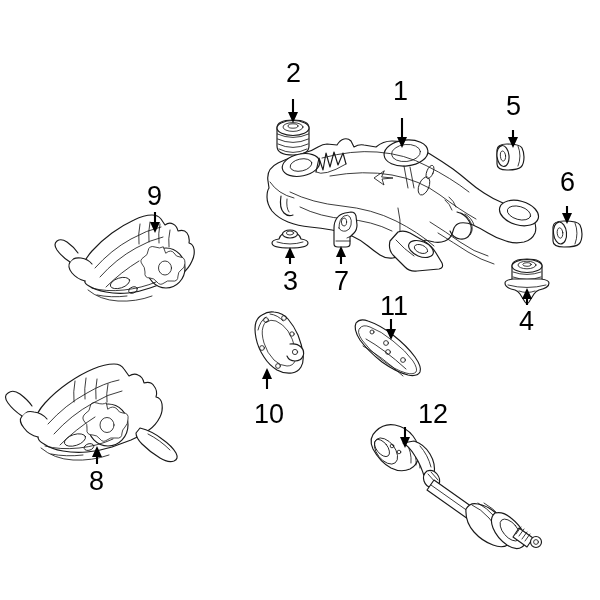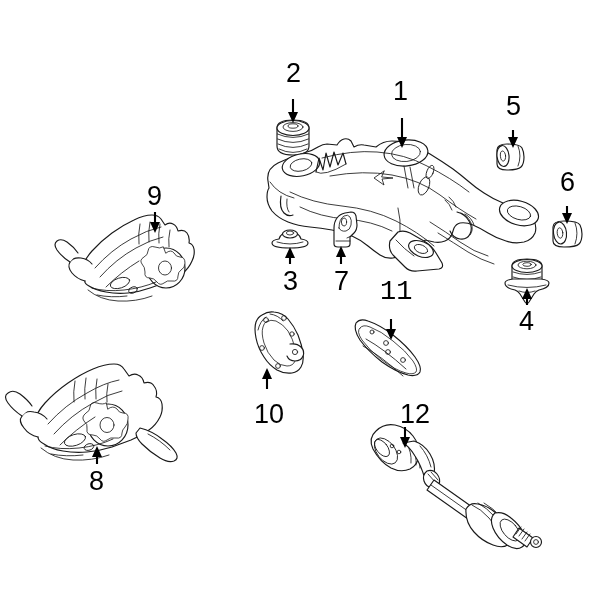--- a/index.html
+++ b/index.html
@@ -531,16 +531,16 @@
   <div class="callout-label" style="left:393px; top:78px;">1</div>
   <div class="callout-label" style="left:286px; top:60px;">2</div>
   <div class="callout-label" style="left:283px; top:268px;">3</div>
   <div class="callout-label" style="left:519px; top:308px;">4</div>
   <div class="callout-label" style="left:506px; top:93px;">5</div>
   <div class="callout-label" style="left:560px; top:169px;">6</div>
   <div class="callout-label" style="left:334px; top:268px;">7</div>
   <div class="callout-label" style="left:89px; top:468px;">8</div>
   <div class="callout-label" style="left:147px; top:183px;">9</div>
   <div class="callout-label" style="left:254px; top:401px;">10</div>
-  <div class="callout-label" style="left:380px; top:279px;font-family:Liberation Mono, monospace;">11</div>
-  <div class="callout-label" style="left:400px; top:401px;">12</div>
+  <div class="callout-label" style="left:380px; top:293px;">11</div>
+  <div class="callout-label" style="left:418px; top:401px;">12</div>
 
 </div>
 
 </body></html>

